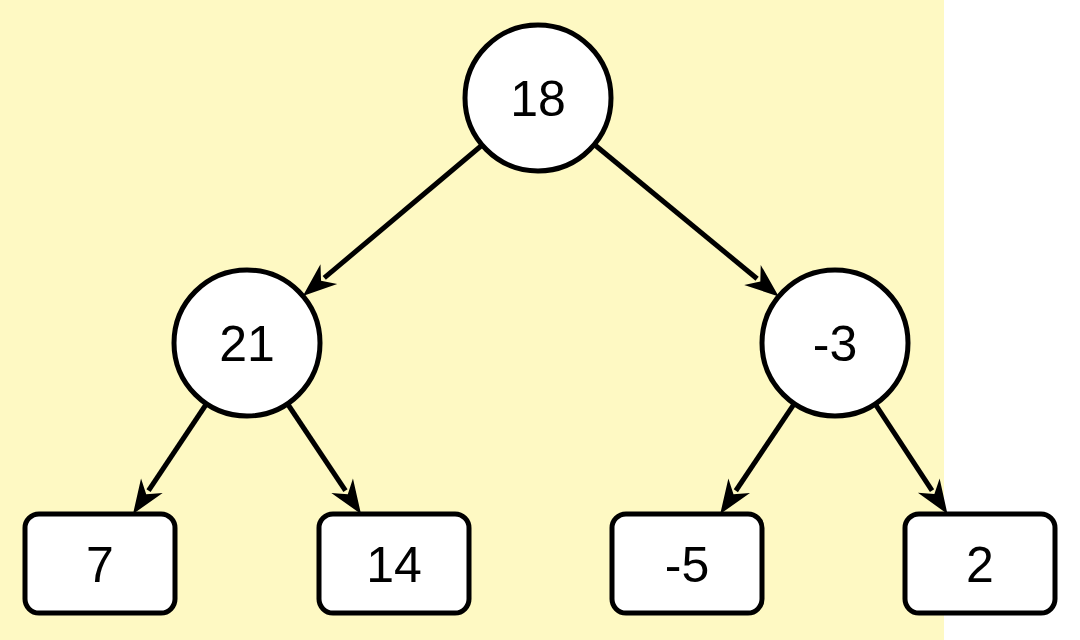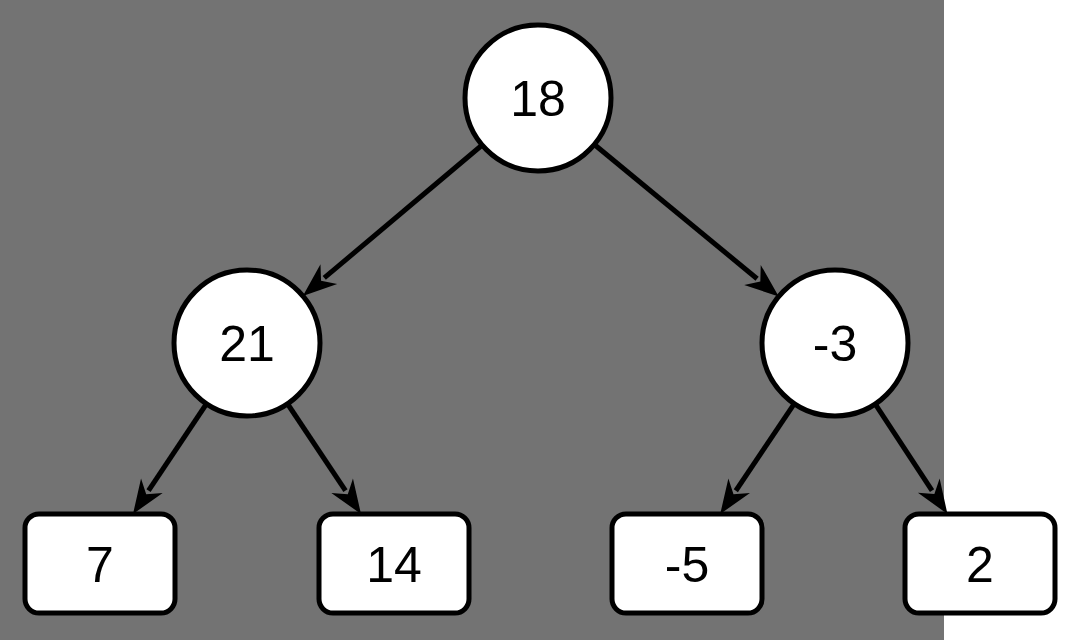--- a/index.html
+++ b/index.html
@@ -10,21 +10,21 @@
   body {
     width: 1080px;
     height: 640px;
     overflow: hidden;
     font-family: "Liberation Sans", sans-serif;
   }
   #diagram-root {
     position: relative;
     width: 944px;
     height: 640px;
-    background: #737373;
+    background: #fef9c3;
   }
   svg#tree-svg {
     display: block;
     width: 1080px;
     height: 640px;
   }
   .node-shape {
     fill: #ffffff;
     stroke: #000000;
     stroke-width: 5;

